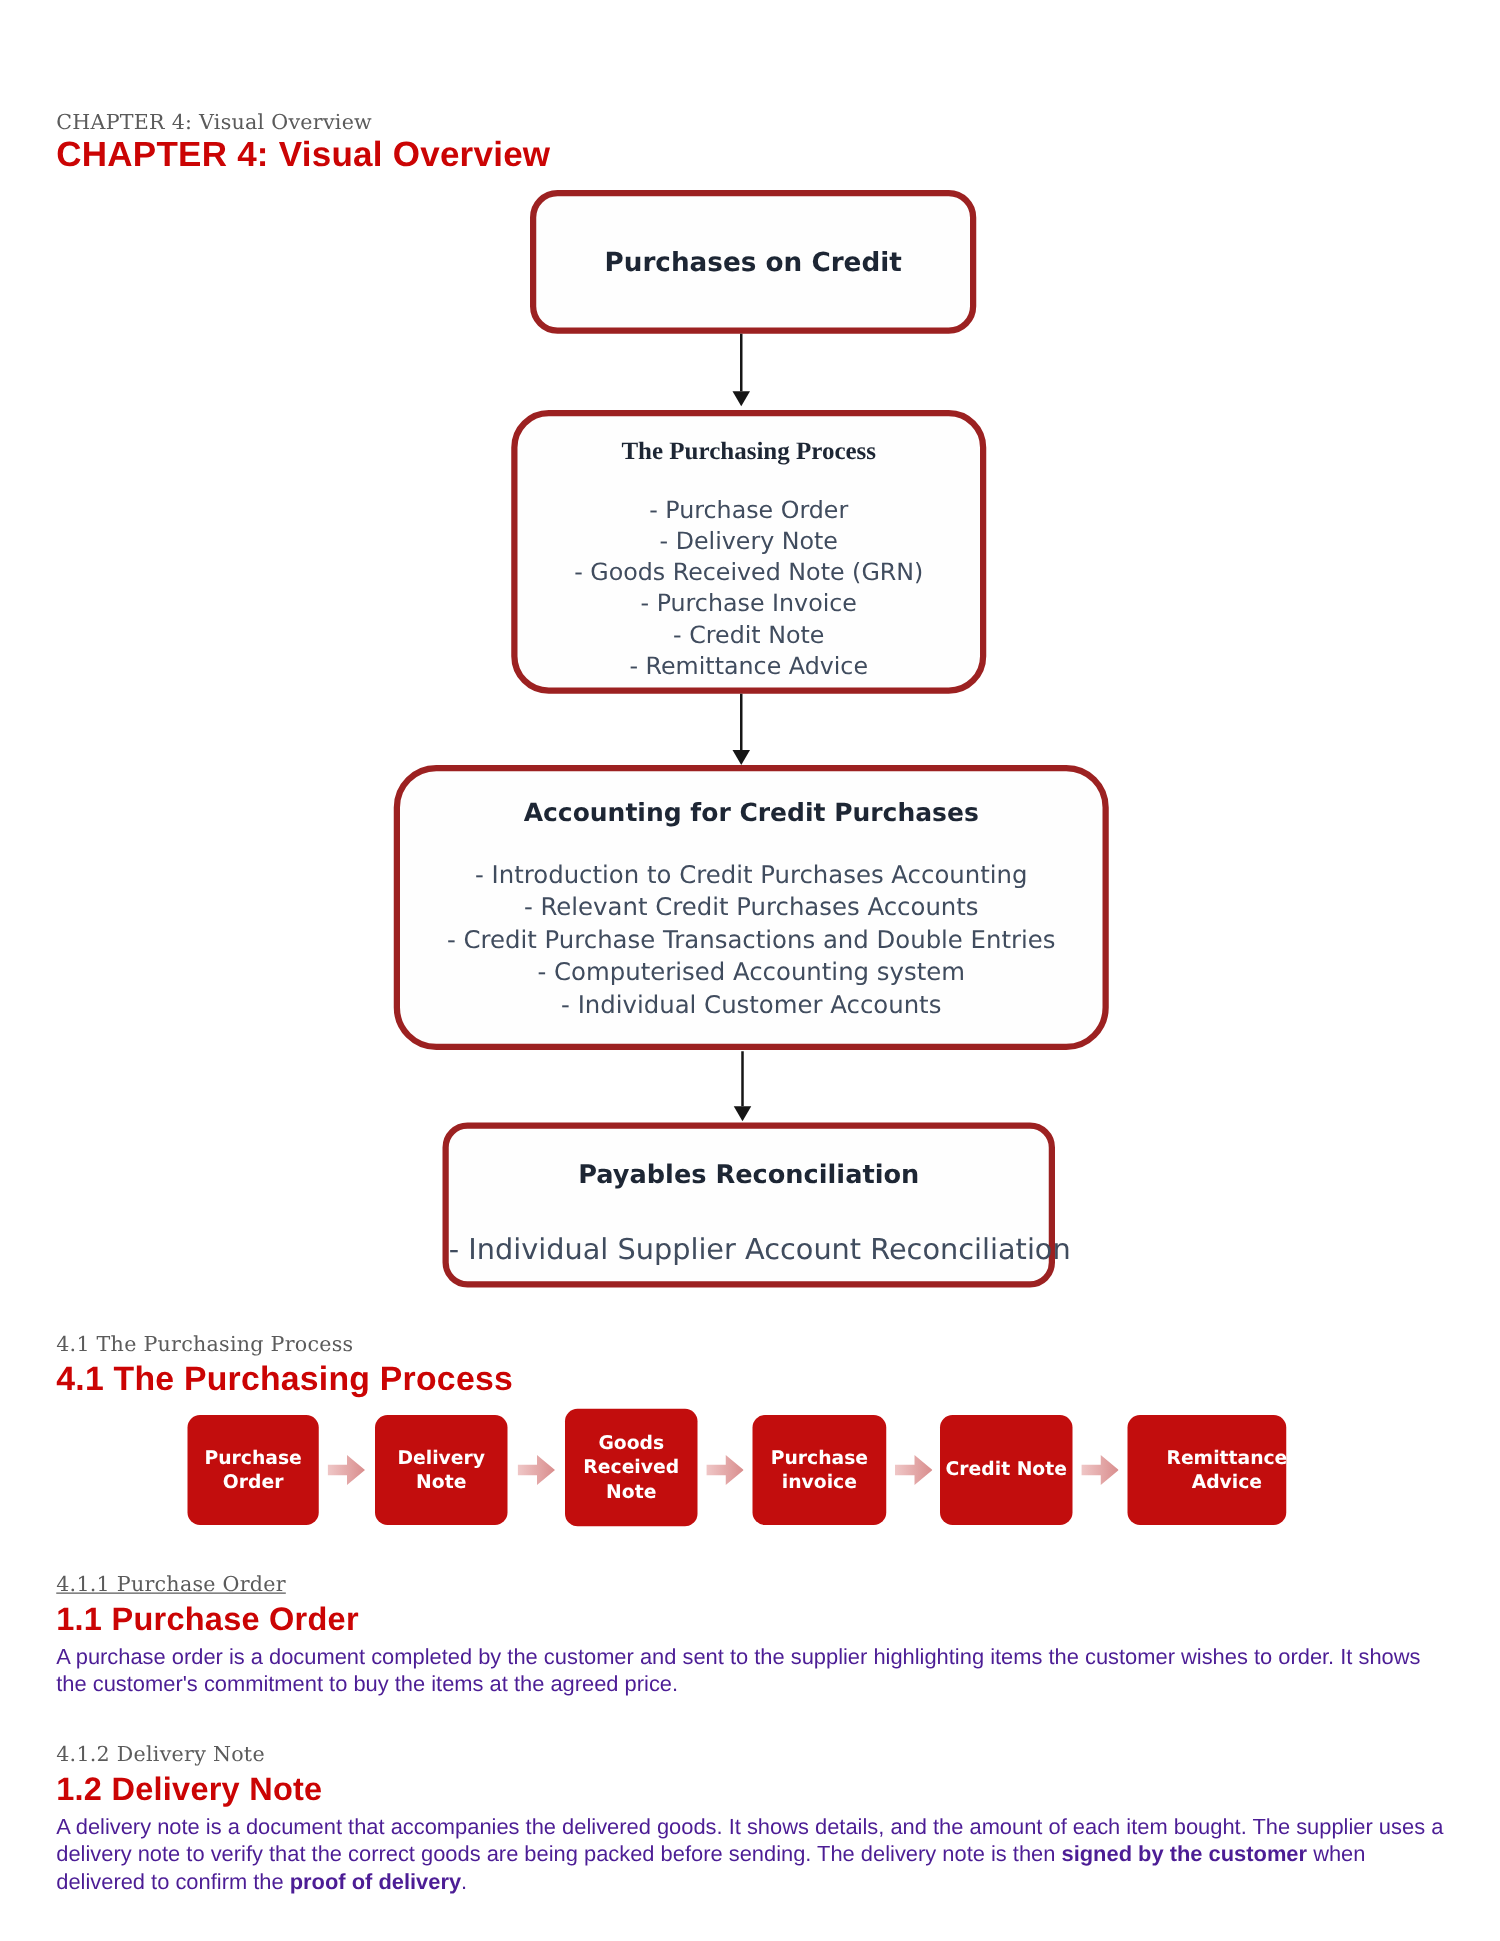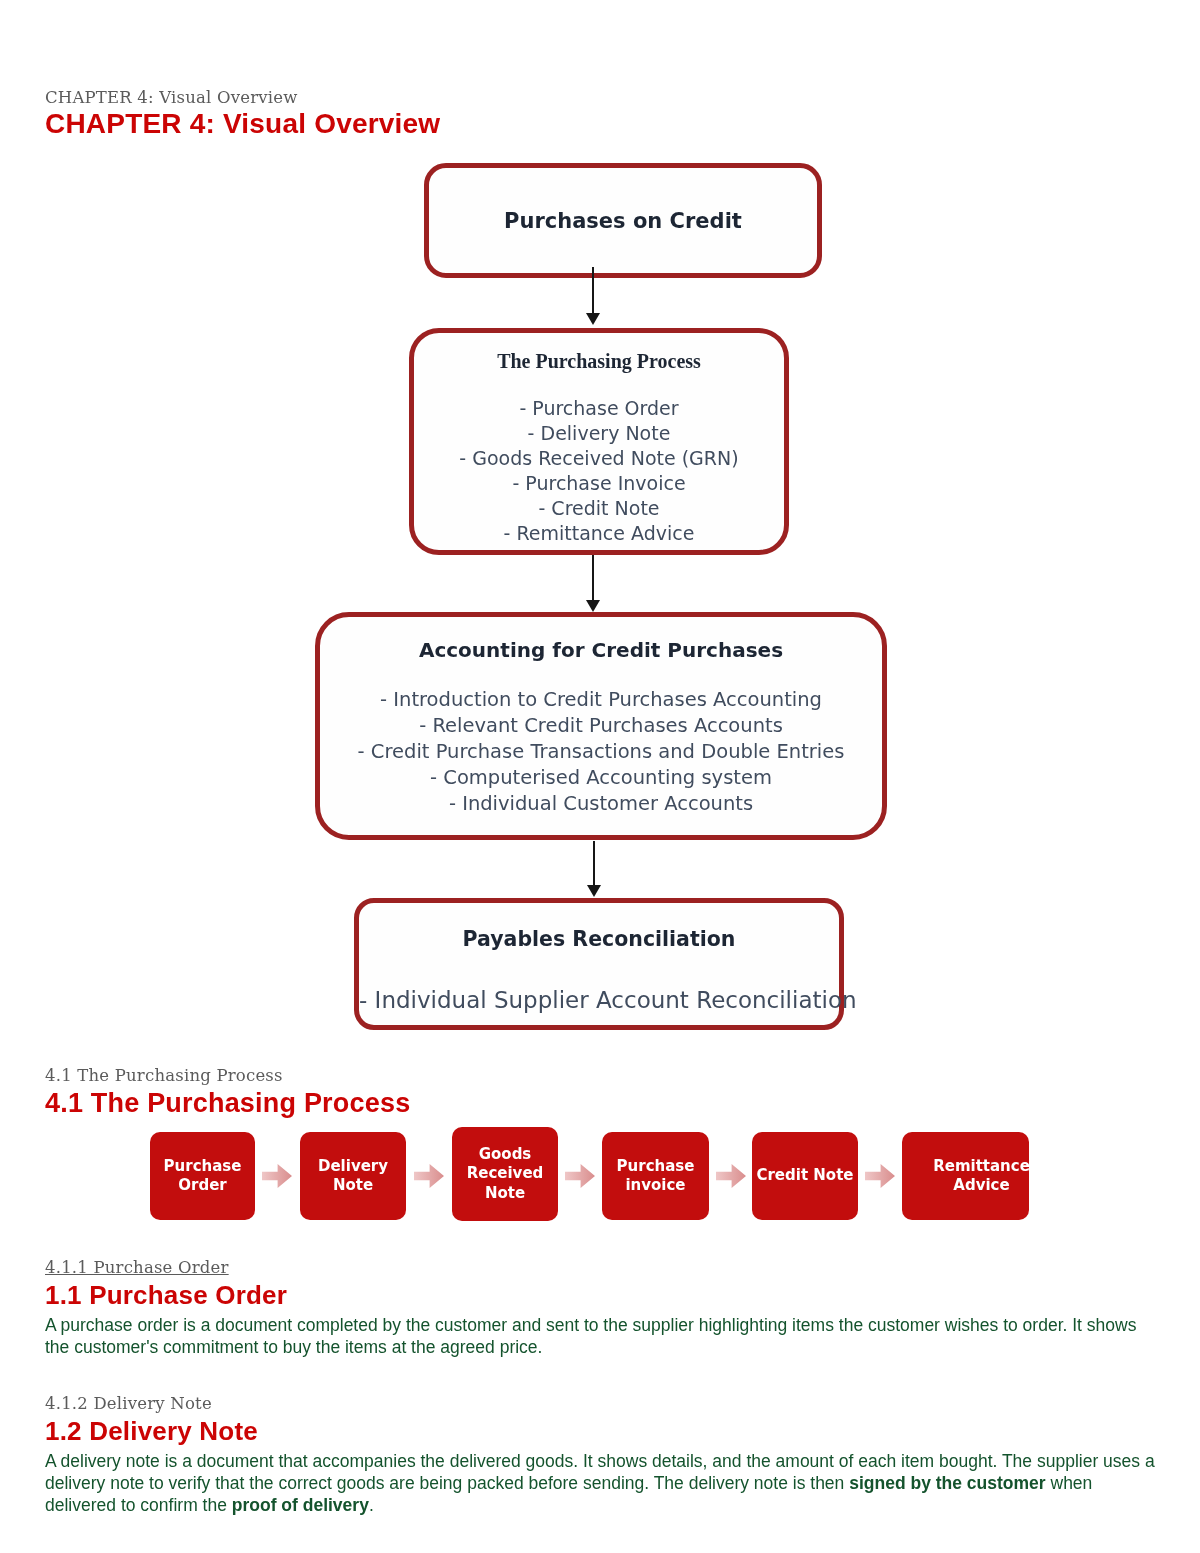--- a/index.html
+++ b/index.html
@@ -30,21 +30,21 @@
   }
   .h1 { font-size: 28px; }
   .h2 { font-size: 27px; }
   .h3 { font-size: 26px; }
   .body-text {
     position: absolute;
     width: 1118px;
     font-family: "Liberation Sans", sans-serif;
     font-size: 17.5px;
     line-height: 1.27;
-    color: #14532d;
+    color: #4c1d95;
   }
   
   .fc-box {
     position: absolute;
     background: #fefefe;
     border: 5px solid #9c2121;
     text-align: center;
     font-family: "DejaVu Sans", sans-serif;
   }
   .fc-title {
@@ -96,21 +96,21 @@
   }
 </style>
 </head>
 <body>
 
 <div class="page">
 
   <div class="small-serif" style="left:45px; top:88px;">CHAPTER 4: Visual Overview</div>
   <div class="red-h h1" style="left:45px; top:108px;">CHAPTER 4: Visual Overview</div>
 
-  <div class="fc-box" style="left:424px; top:152px; width:398px; height:115px; border-radius:22px; display:flex; align-items:center; justify-content:center;margin-top:11px;">
+  <div class="fc-box" style="left:424px; top:152px; width:357px; height:115px; border-radius:22px; display:flex; align-items:center; justify-content:center;">
     <div class="fc-title" style="font-size:21px;">Purchases on Credit</div>
   </div>
 
   <div class="varrow" style="left:592px; top:267px; height:46px;"></div>
 
   <div class="fc-box" style="left:409px; top:328px; width:380px; height:227px; border-radius:30px; padding-top:17px;">
     <div class="fc-title" style="font-size:20px; margin-bottom:23px;font-family:Liberation Serif, serif;">The Purchasing Process</div>
     <div class="fc-items" style="font-size:19px; line-height:25px;">
       <div class="fc-item">- Purchase Order</div>
       <div class="fc-item">- Delivery Note</div>

